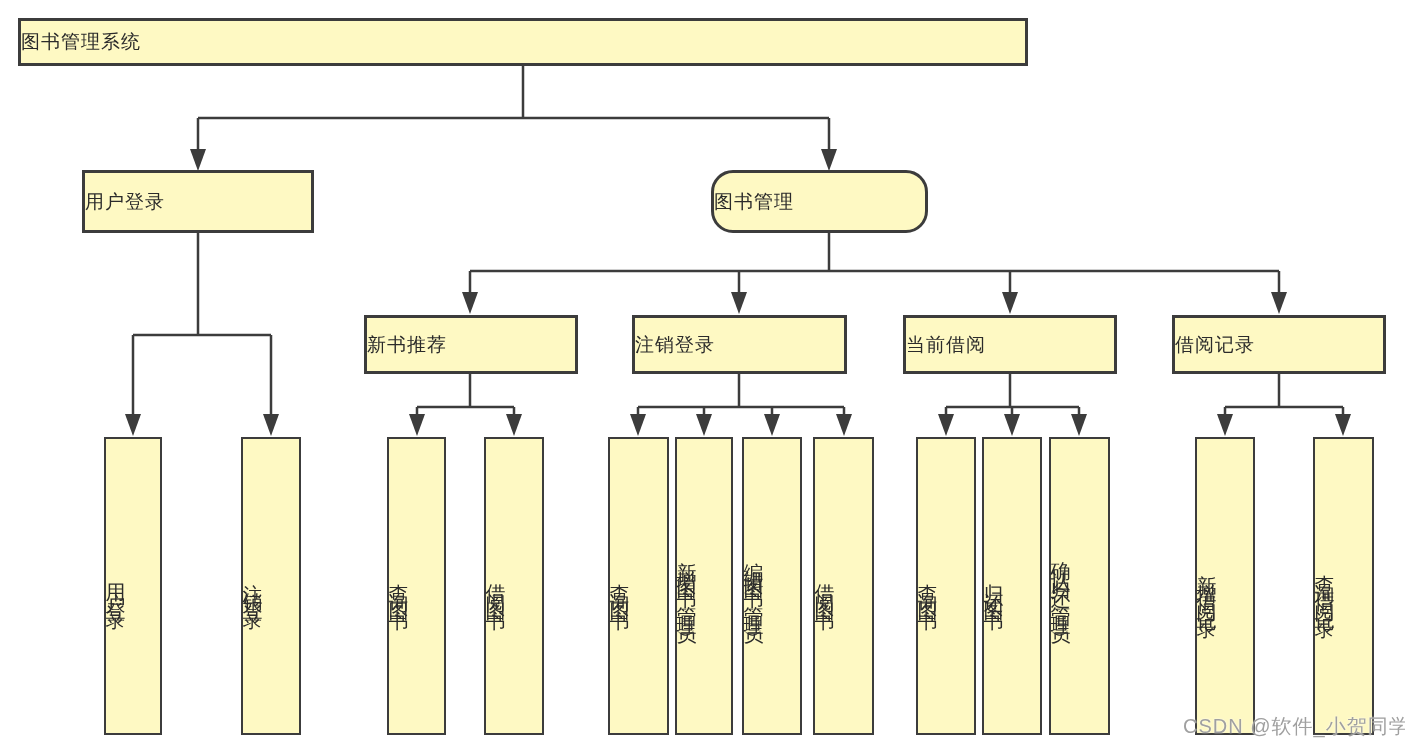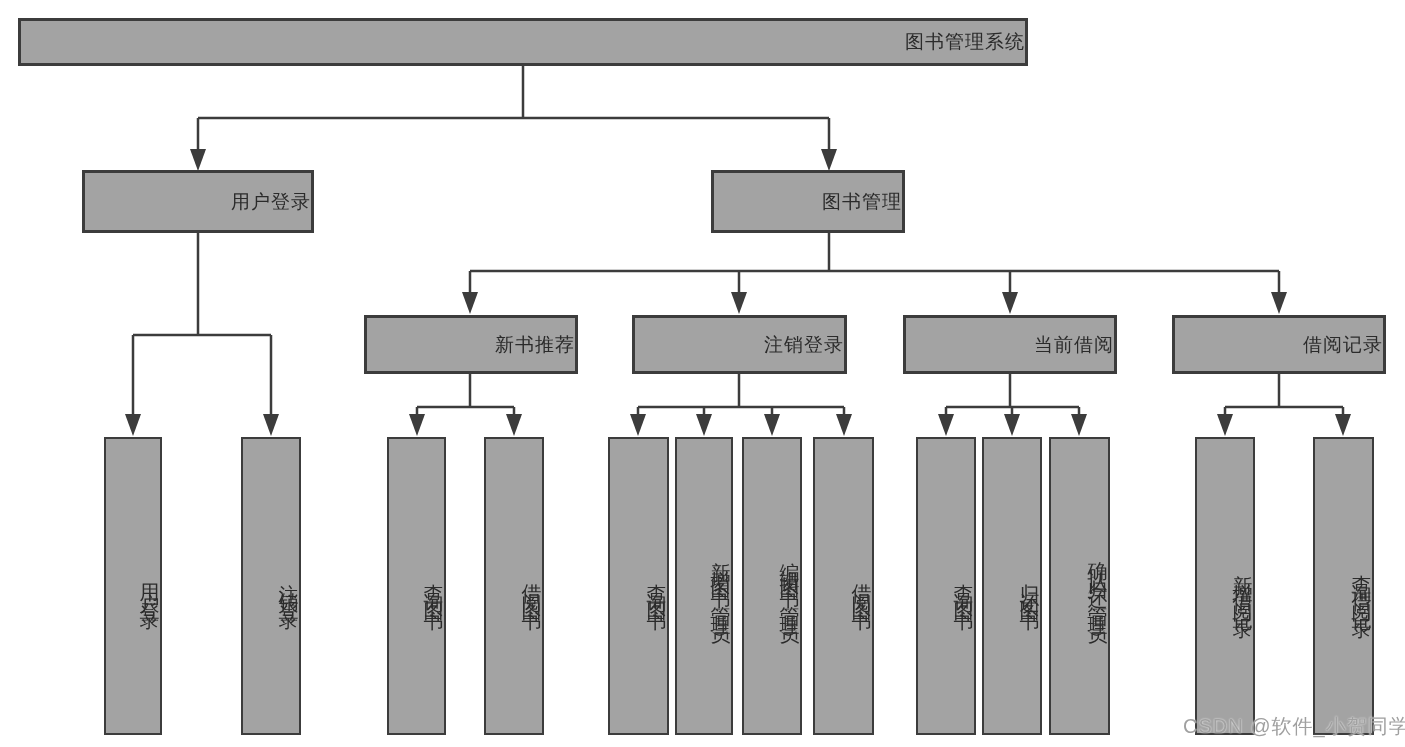--- a/index.html
+++ b/index.html
@@ -14,32 +14,32 @@
   svg.connectors {
     position: absolute;
     left: 0; top: 0;
     width: 1405px; height: 747px;
   }
   svg.connectors .ln { stroke: #3c3c3c; stroke-width: 2.5; fill: none; }
   svg.connectors .ar { fill: #3c3c3c; stroke: none; }
   .node {
     position: absolute;
     box-sizing: border-box;
-    background: #a3a3a3;
+    background: #fef9c3;
     border: 3px solid #3c3c3c;
     display: flex;
     align-items: center;
-    justify-content: flex-end;
+    justify-content: flex-start;
     color: #2b2b2b;
   }
   .hnode { font-size: 19px; letter-spacing: 1px; }
   .root  { left: 18px;  top: 18px;  width: 1010px; height: 48px; }
   .l2a   { left: 82px;  top: 170px; width: 232px;  height: 63px; }
-  .l2b   { left: 711px; top: 170px; width: 194px;  height: 63px; }
-  .l3    { top: 315px; height: 59px; padding-left: 41px; }
+  .l2b   { left: 711px; top: 170px; width: 217px;  height: 63px; border-radius: 22px; }
+  .l3    { top: 315px; height: 59px; }
   .l3a   { left: 364px;  width: 214px; }
   .l3b   { left: 632px;  width: 215px; }
   .l3c   { left: 903px;  width: 214px; }
   .l3d   { left: 1172px; width: 214px; }
   .leaf  { top: 437px; height: 298px; border-width: 2.5px; }
   .vtext {
     writing-mode: vertical-rl;
     text-orientation: mixed;
     font-size: 20px;
     letter-spacing: 9px;

